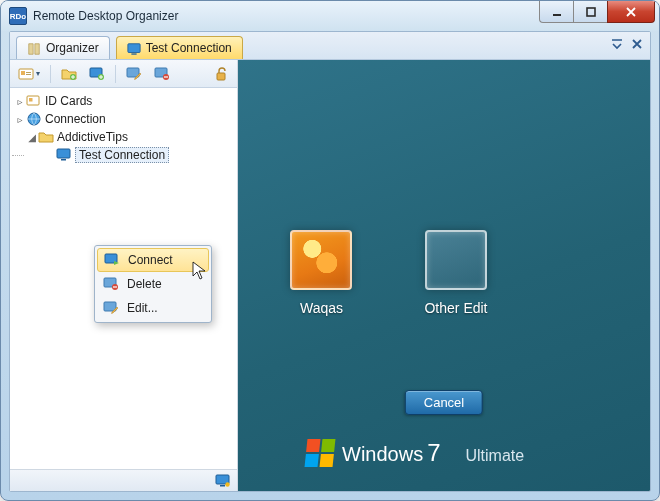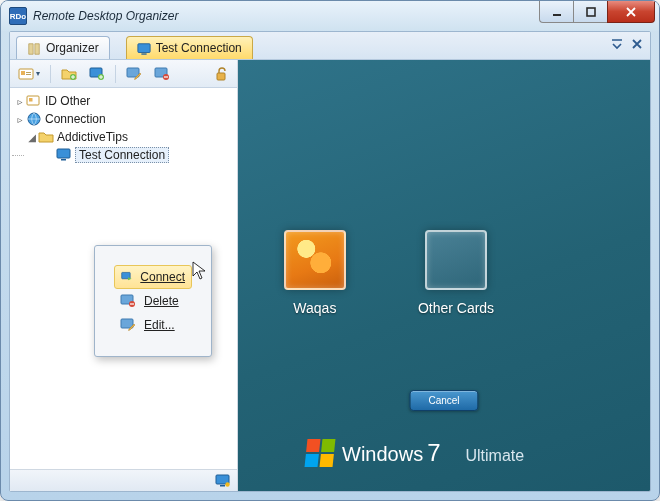--- a/index.html
+++ b/index.html
@@ -21,21 +21,21 @@
     padding: 0 6px 0 8px;
     background: linear-gradient(to bottom, #e9f2fb 0%, #cfe2f0 100%);
     position: relative;
   }
   .titlebar .app-icon {
     width: 18px; height: 18px; margin-right: 6px;
     background: #2f6db8; color: #fff; font-size: 8px; font-weight: bold;
     display:flex; align-items:center; justify-content:center;
     border-radius: 2px; border:1px solid #1e4a7e;
   }
-  .titlebar .title { color: #1b2b3a; font-size: 12px; font-style: italic; }
+  .titlebar .title { color: #1b2b3a; font-size: 12px; }
   .win-controls {
     position: absolute; right: 4px; top: 0;
     display: flex; gap: 0;
   }
   .win-btn {
     width: 34px; height: 22px;
     display:flex; align-items:center; justify-content:center;
     border:1px solid #888; border-top:none;
     background: linear-gradient(to bottom, #eaf2fb, #c8daed);
     color:#2b2b2b;
@@ -64,21 +64,21 @@
     display:flex; align-items:center; padding: 3px 6px 0 6px;
     position:relative;
   }
   .tab {
     height: 23px; line-height:22px;
     padding: 0 10px;
     border:1px solid #9fb7d2; border-bottom:none;
     border-radius: 4px 4px 0 0;
     background: linear-gradient(to bottom, #fdfdfd, #e6eef7);
     display:flex; align-items:center; gap:5px;
-    margin-right: 16px;
+    margin-right: 6px;
     font-size:12px;
   }
   .tab.active {
     background: linear-gradient(to bottom, #fff1b8, #ffda6b);
     border-color:#caa846;
   }
   .tab .ticon { width:14px; height:14px; }
   .tabstrip-right {
     position:absolute; right:6px; top:5px;
     display:flex; align-items:center; gap:6px;
@@ -157,21 +157,21 @@
                 linear-gradient(160deg, #f39a1e 0%, #e77914 60%, #c95f0d 100%);
   }
   .avatar.blank {
     background: linear-gradient(160deg, #4a8196, #2e6679);
   }
   .tile .name { font-size:14px; color:#fff; text-shadow:0 1px 2px rgba(0,0,0,.5);}
   .cancel-btn {
     position:absolute; left:50%; transform:translateX(-50%);
     top:330px;
     background: linear-gradient(to bottom, #4a98cf, #1f6aa7);
-    border:1px solid #0f3f68; color:#fff; font-size:10px;
+    border:1px solid #0f3f68; color:#fff; font-size:13px;
     padding:4px 18px; border-radius:4px;
     box-shadow: inset 0 1px 0 rgba(255,255,255,0.3), 0 1px 3px rgba(0,0,0,0.3);
   }
   .branding {
     position:absolute; left:20px; bottom:24px;
     display:flex; align-items:center; gap:8px;
     color:#fff;
     padding-left:48px;
   }
   .winflag {
@@ -188,23 +188,23 @@
   .brand-text .ed { font-size:16px; color:#d7e6ee; margin-left:21px;}
 
   
   .context-menu {
     position:absolute;
     width:118px;
     background:#f4f6f9;
     border:1px solid #9fb4ca;
     border-radius:3px;
     box-shadow: 2px 3px 8px rgba(0,0,0,0.25);
-    padding:19px;
+    padding:2px;
     z-index:50;
-    top:157px; left:84px;text-decoration:underline;
+    top:157px; left:84px;
   }
   .context-menu .mi {
     height:24px; display:flex; align-items:center; gap:8px;
     padding:0 6px; border-radius:3px;
     font-size:12px; color:#222;
   }
   .context-menu .mi .micn { width:16px;height:16px; display:flex;align-items:center;justify-content:center;}
   .context-menu .mi.hl {
     background: linear-gradient(to bottom, #fff3c4, #ffe396);
     border:1px solid #e8c659;
@@ -327,21 +327,21 @@
 
         <div class="tree">
           <div class="node" style="padding-left:2px">
             <span class="tw">▹</span>
             <span class="icn">
               <svg viewBox="0 0 16 16">
                   <rect x="1" y="3" width="12" height="9" rx="1" fill="#fff" stroke="#c59a3a"></rect>
                   <rect x="3" y="5" width="3.5" height="3.5" fill="#e8b258"></rect>
                 </svg>
             </span>
-            <span class="lbl">ID Other</span>
+            <span class="lbl">ID Cards</span>
           </div>
           <div class="node" style="padding-left:2px">
             <span class="tw">▹</span>
             <span class="icn">
               <svg viewBox="0 0 16 16">
                   <circle cx="8" cy="8" r="6" fill="#49a0e0" stroke="#1f5e97"></circle>
                   <path d="M2 8h12M8 2c3 3 3 9 0 12M8 2c-3 3-3 9 0 12" stroke="#cfe8fb" stroke-width="0.7" fill="none"></path>
                 </svg>
             </span>
             <span class="lbl">Connection</span>
@@ -415,21 +415,21 @@
       </div>
 
       <div class="remote-view">
         <div class="user-tiles">
           <div class="tile" style="margin-left:-110px">
             <div class="avatar flower"></div>
             <div class="name">Waqas</div>
           </div>
           <div class="tile">
             <div class="avatar blank"></div>
-            <div class="name">Other Cards</div>
+            <div class="name">Other Edit</div>
           </div>
         </div>
         <button class="cancel-btn">Cancel</button>
         <div class="branding">
           <div class="winflag">
               <span></span>
               <span></span>
               <span></span>
               <span></span>
             </div>

